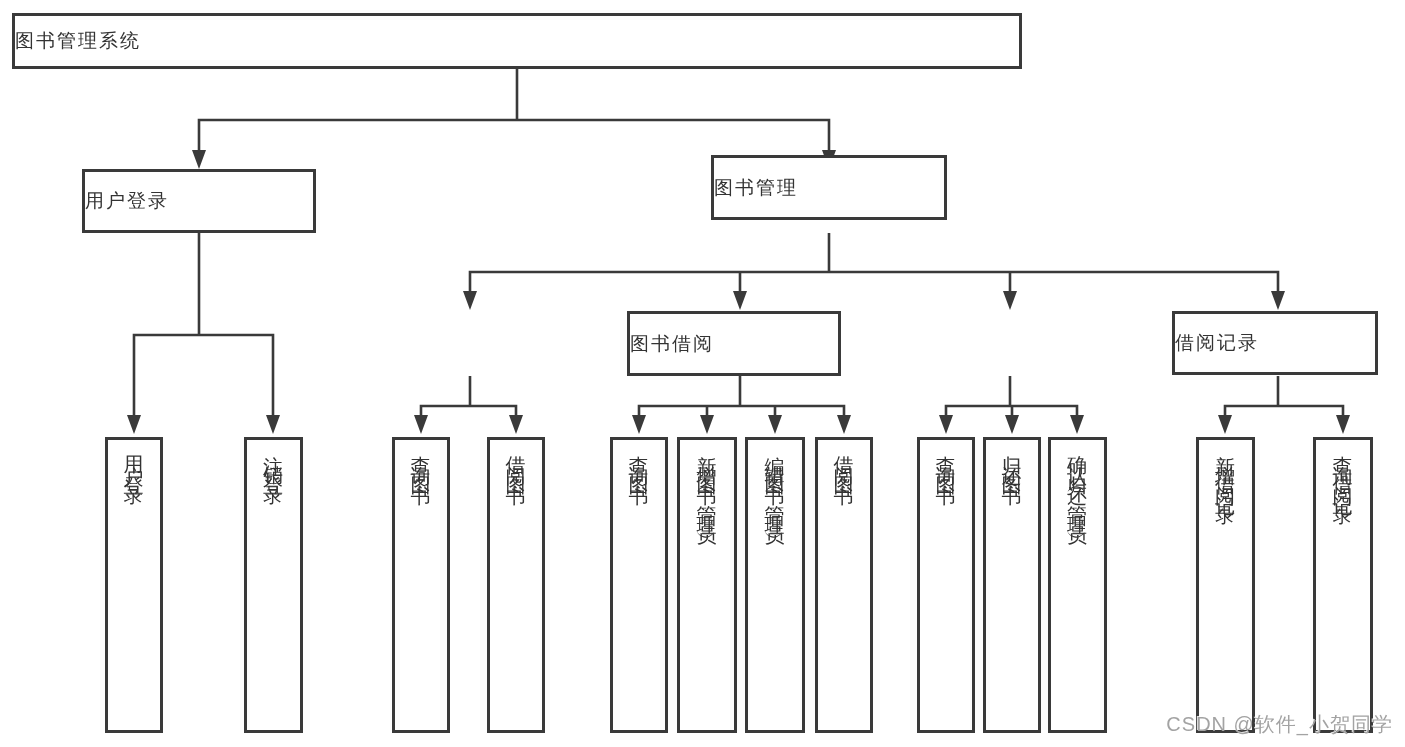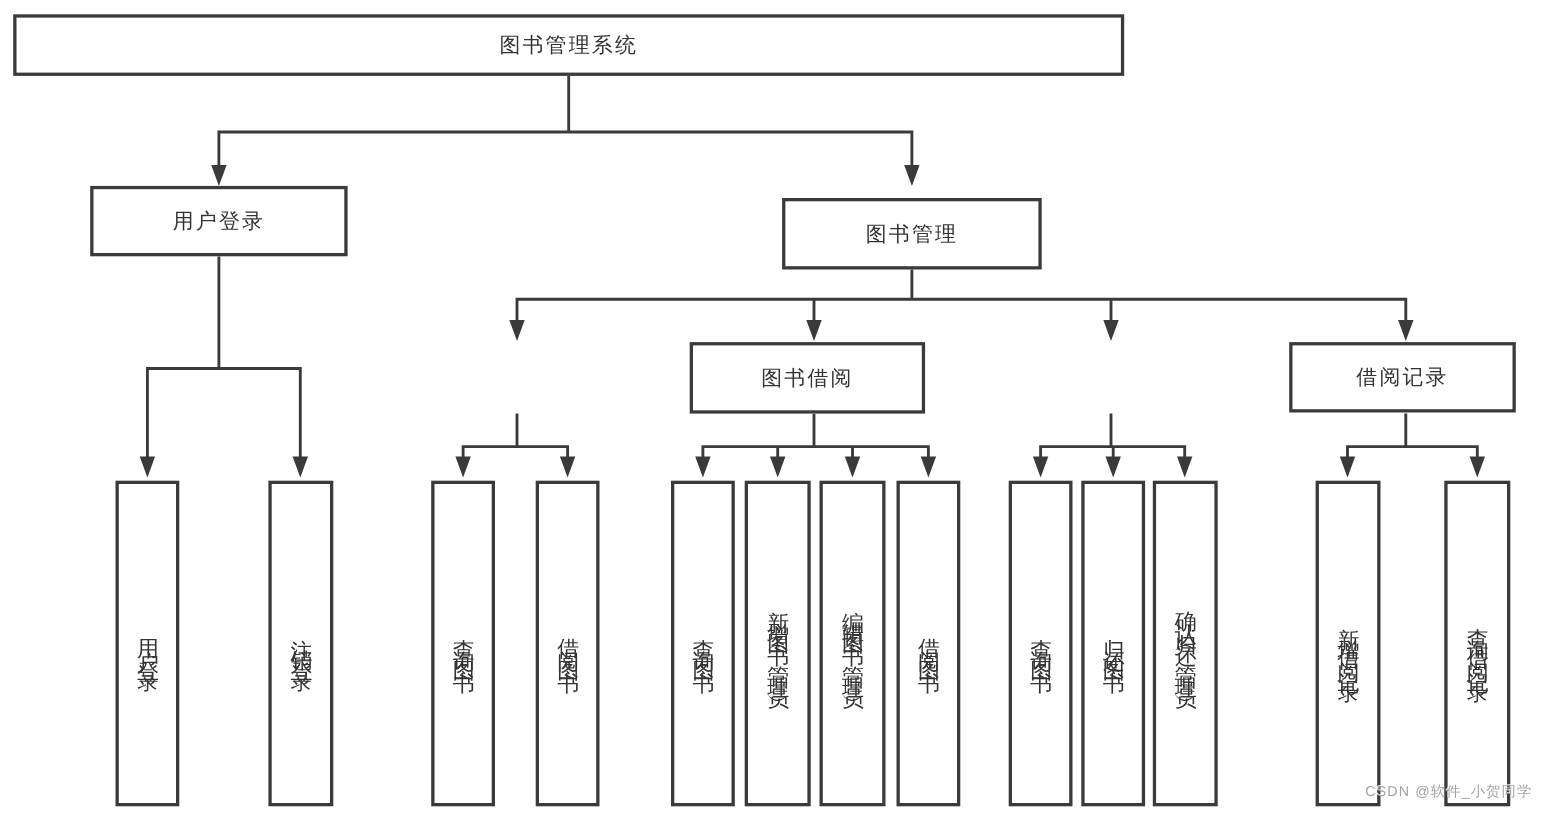--- a/index.html
+++ b/index.html
@@ -20,38 +20,38 @@
   .connectors { position: absolute; left: 0; top: 0; width: 1405px; height: 747px; pointer-events: none; }
   .connectors .strokes { fill: none; stroke: var(--line); stroke-width: 2.6; }
   .connectors .heads { fill: var(--line); stroke: none; }
   .node {
     position: absolute;
     box-sizing: border-box;
     border: 3px solid var(--line);
     background: #fff;
     display: flex;
     align-items: center;
-    justify-content: center;
+    justify-content: flex-start;
     color: var(--text);
     z-index: 2;
   }
   .hbox { font-size: 19px; letter-spacing: 2px; white-space: nowrap; }
   .vbox {
     writing-mode: vertical-rl;
     text-orientation: mixed;
     font-size: 20px;
     letter-spacing: 10px;
     line-height: 1;
   }
   .vbox span { display: block; }
   .watermark {
     position: absolute;
     right: 12px;
     top: 711px;
-    font-size: 13px;
+    font-size: 20px;
     letter-spacing: 1px;
     color: var(--wm);
     text-shadow: -1px -1px 0 rgba(255,255,255,0.85);
     z-index: 5;
     white-space: nowrap;
   }
 </style>
 </head>
 <body>
 
@@ -114,21 +114,21 @@
       M1336 415 H1350 L1343 434 Z"></path>
   </svg>
 
   <div class="node hbox" style="left:12px;top:13px;width:1010px;height:56px">
     <span>图书管理系统</span>
   </div>
 
   <div class="node hbox" style="left:82px;top:169px;width:234px;height:64px">
     <span>用户登录</span>
   </div>
-  <div class="node hbox" style="left:711px;top:180px;width:236px;height:65px">
+  <div class="node hbox" style="left:711px;top:155px;width:236px;height:65px">
     <span>图书管理</span>
   </div>
 
   <div class="node hbox" style="left:627px;top:311px;width:214px;height:65px">
     <span>图书借阅</span>
   </div>
   <div class="node hbox" style="left:1172px;top:311px;width:206px;height:64px">
     <span>借阅记录</span>
   </div>
 

